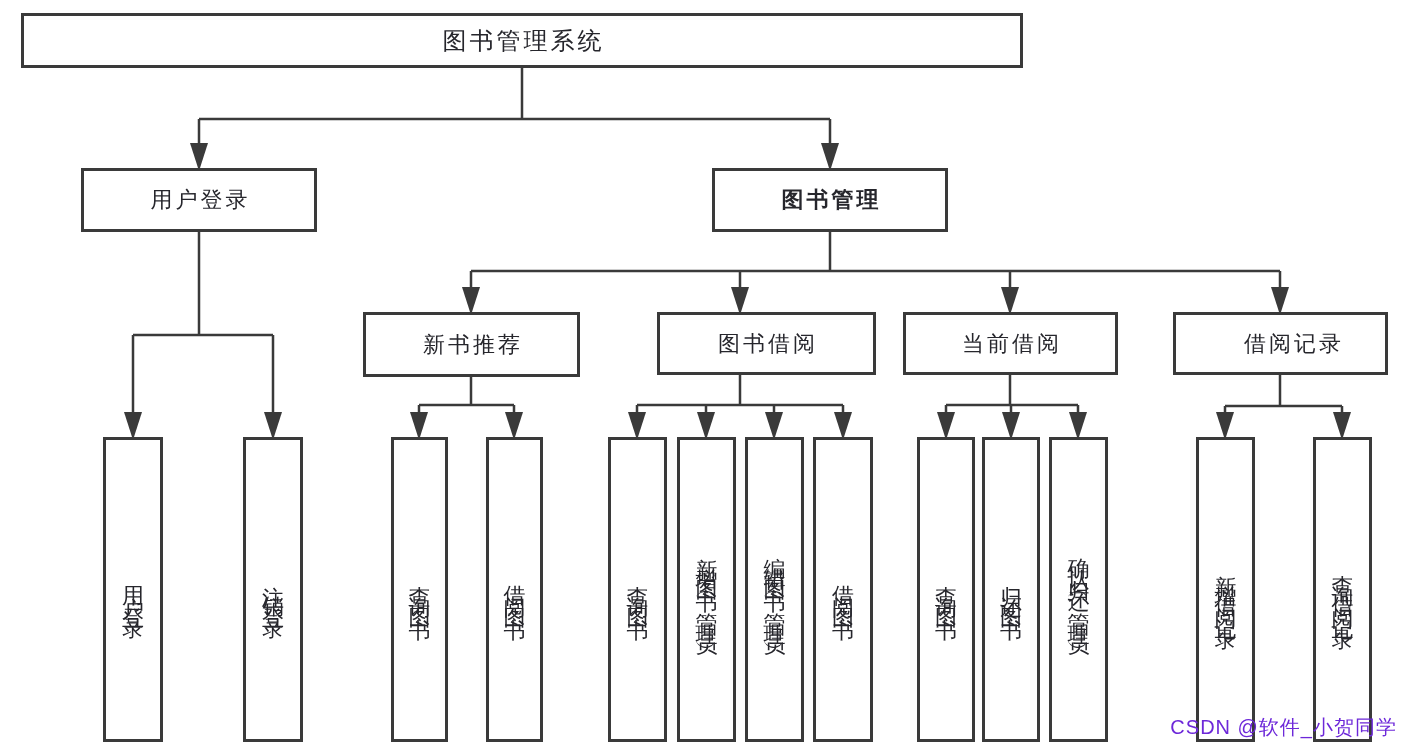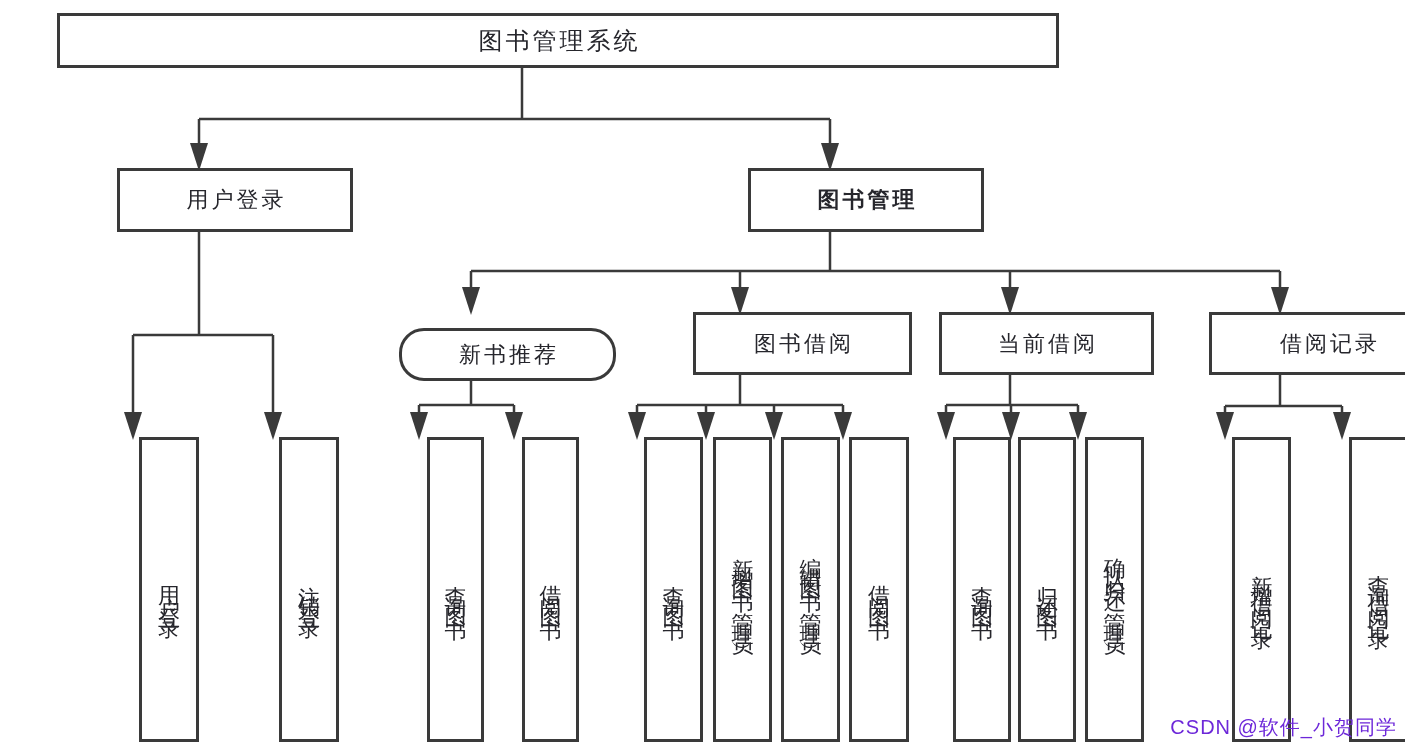--- a/index.html
+++ b/index.html
@@ -18,21 +18,20 @@
   }
   .box {
     position: absolute;
     box-sizing: border-box;
     background: #ffffff;
     border: 3px solid #3a3a3a;
     display: flex;
     align-items: center;
     justify-content: center;
     z-index: 1;
-    margin-left: 36px;
   }
   .hlabel {
     color: #26262c;
     font-size: 22px;
     letter-spacing: 3px;
     white-space: nowrap;
     text-indent: 3px;
   }
   .root-label {
     font-size: 24px;
@@ -110,21 +109,21 @@
     <span class="hlabel root-label">图书管理系统</span>
   </div>
 
   <div class="box" style="left:81px; top:168px; width:236px; height:64px;">
     <span class="hlabel">用户登录</span>
   </div>
   <div class="box" style="left:712px; top:168px; width:236px; height:64px;font-weight:bold;">
     <span class="hlabel">图书管理</span>
   </div>
 
-  <div class="box" style="left:363px; top:328px; width:217px; height:53px;border-radius:25px;">
+  <div class="box" style="left:363px; top:312px; width:217px; height:65px;">
     <span class="hlabel">新书推荐</span>
   </div>
   <div class="box" style="left:657px; top:312px; width:219px; height:63px;">
     <span class="hlabel">图书借阅</span>
   </div>
   <div class="box" style="left:903px; top:312px; width:215px; height:63px;">
     <span class="hlabel">当前借阅</span>
   </div>
   <div class="box" style="left:1173px; top:312px; width:215px; height:63px;padding-left:24px;">
     <span class="hlabel">借阅记录</span>

